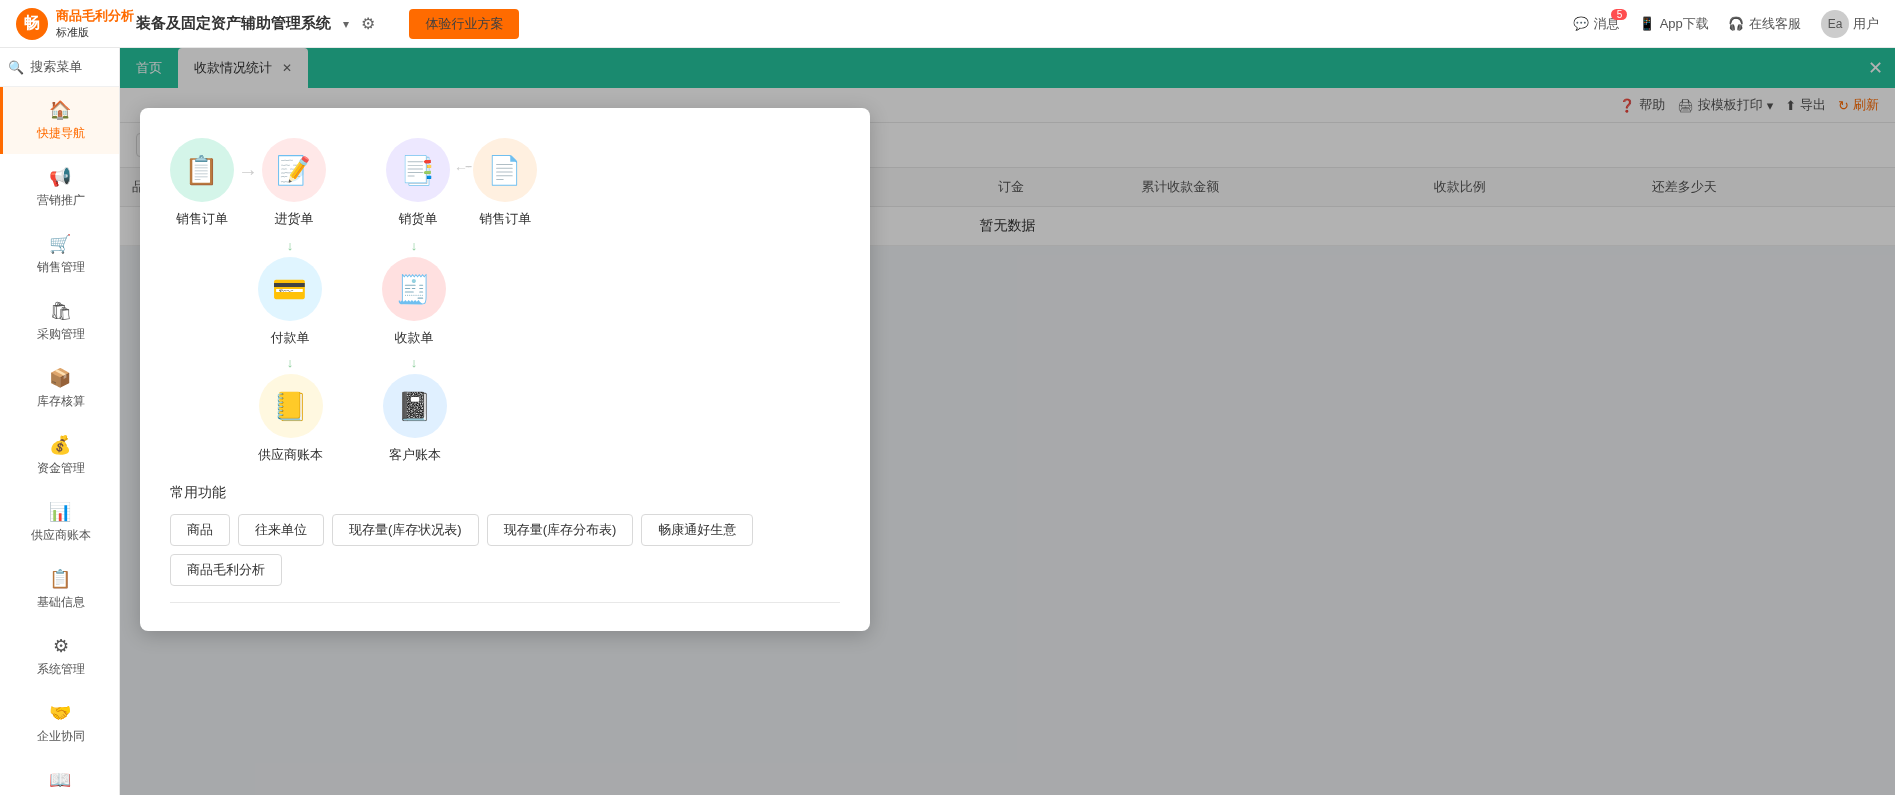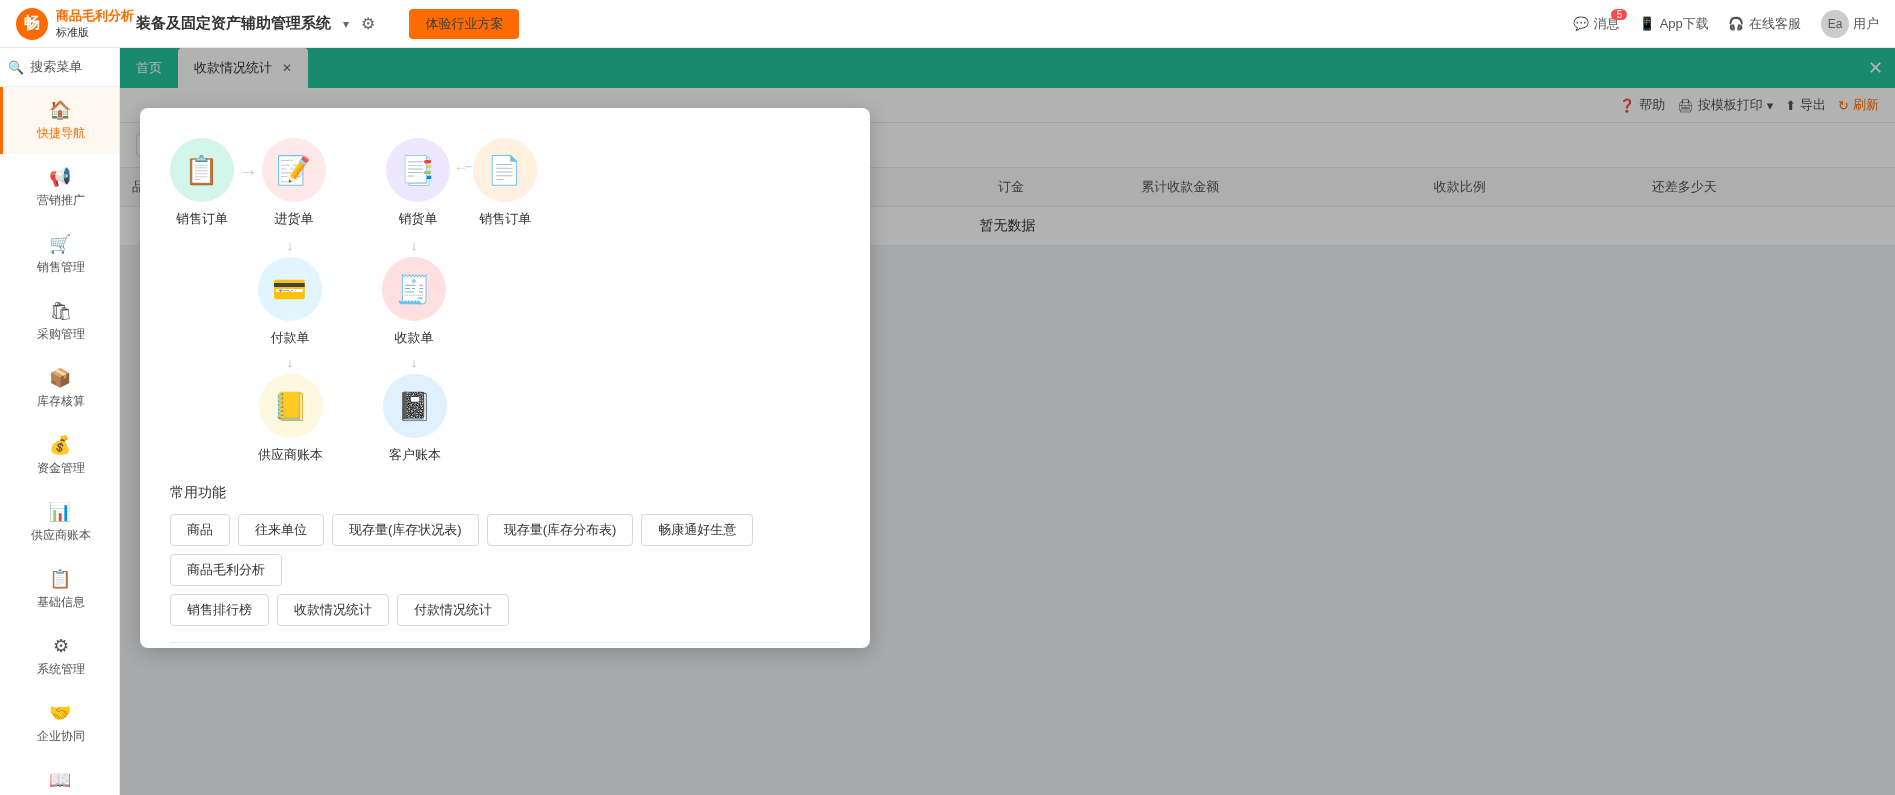--- a/index.html
+++ b/index.html
@@ -645,25 +645,20 @@
         <div class="common-functions">
           <div class="common-functions-title">常用功能</div>
           <div class="func-buttons">
             <button class="func-btn">商品</button>
             <button class="func-btn">往来单位</button>
             <button class="func-btn">现存量(库存状况表)</button>
             <button class="func-btn">现存量(库存分布表)</button>
             <button class="func-btn">畅康通好生意</button>
             <button class="func-btn">商品毛利分析</button>
           </div>
-          <div class="func-buttons">
-            <button class="func-btn">销售排行榜</button>
-            <button class="func-btn">收款情况统计</button>
-            <button class="func-btn">付款情况统计</button>
-          </div>
         </div>
 
         <div class="popup-scrollbar">
           
           
           
         </div>
 
       </div>
     </div>

